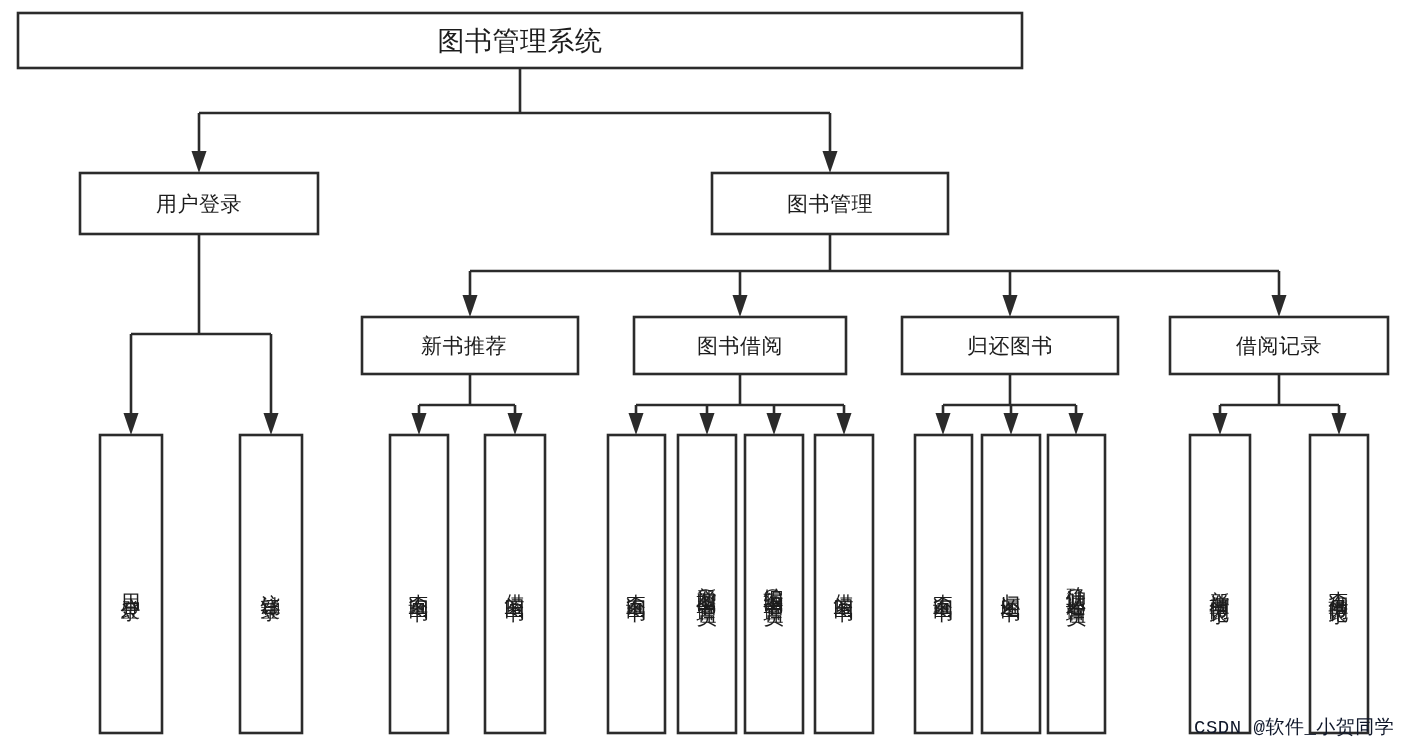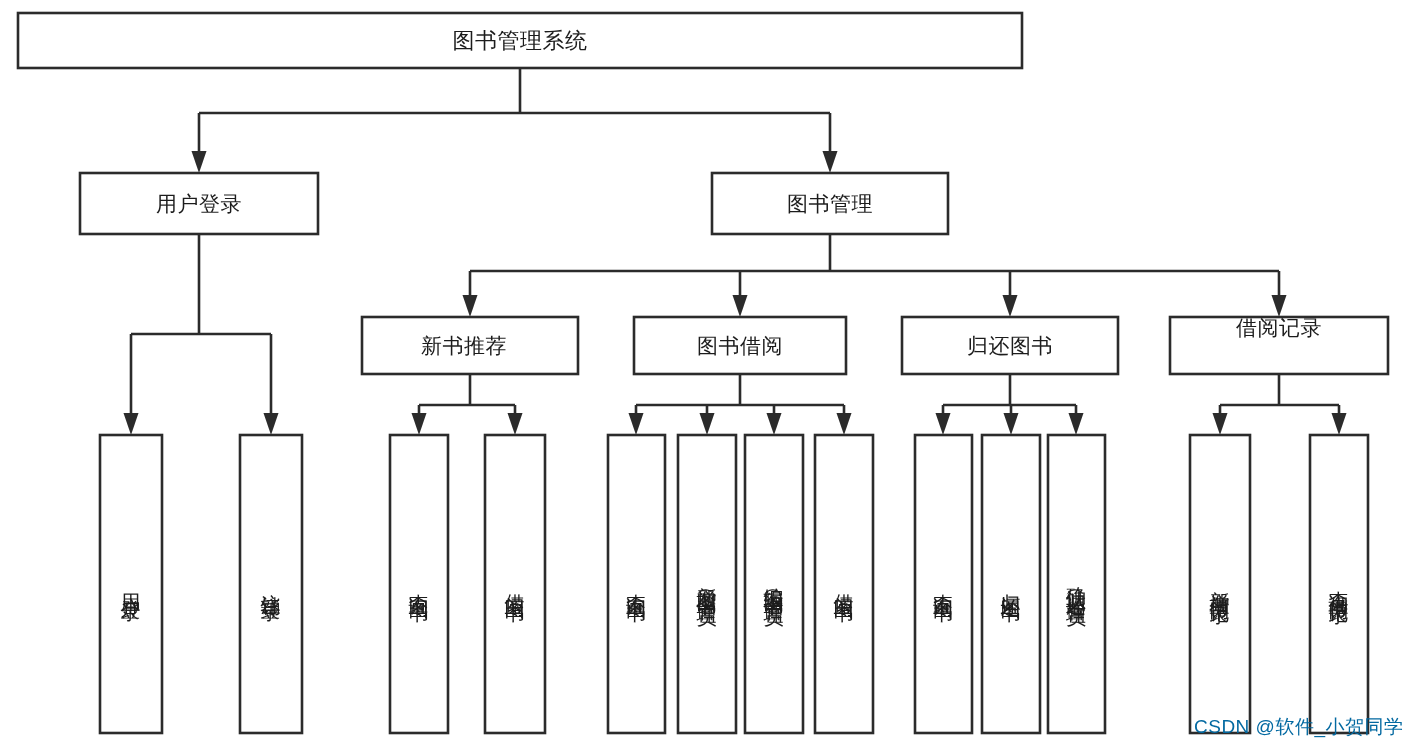--- a/index.html
+++ b/index.html
@@ -58,27 +58,27 @@
   }
   .node-label.vertical {
     writing-mode: vertical-rl;
     text-orientation: upright;
     font-size: 20px;
     letter-spacing: 3px;
     line-height: 1;
     white-space: nowrap;
   }
   .node-label.root {
-    font-size: 22px;
+    font-size: 27px;
   }
   .watermark {
     position: absolute;
-    color: #0369a1;
+    color: #0f172a;
     font-size: 19px;
-    font-family: Liberation Sans, sans-serif;
+    font-family: Liberation Mono, monospace;
     letter-spacing: 0.5px;
     white-space: nowrap;
     pointer-events: none;
   }
 </style>
 </head>
 <body>
 
 <div id="diagram-root">
   <svg class="diagram-canvas" viewBox="0 0 1405 747">
@@ -173,21 +173,21 @@
         <rect x="1310" y="435" width="58" height="298" class="node-box"></rect>
       </g>
   </svg>
   <div id="label-layer">
       <div class="node-label horizontal root" style="left: 18px; top: 13px; width: 1004px; height: 55px;">图书管理系统</div>
       <div class="node-label horizontal" style="left: 80px; top: 173px; width: 238px; height: 61px;">用户登录</div>
       <div class="node-label horizontal" style="left: 712px; top: 173px; width: 236px; height: 61px; border-radius: 17px;">图书管理</div>
       <div class="node-label horizontal" style="left: 362px; top: 317px; width: 204px; height: 57px;">新书推荐</div>
       <div class="node-label horizontal" style="left: 634px; top: 317px; width: 212px; height: 57px;">图书借阅</div>
       <div class="node-label horizontal" style="left: 902px; top: 317px; width: 216px; height: 57px;">归还图书</div>
-      <div class="node-label horizontal" style="left: 1170px; top: 299px; width: 218px; height: 57px;">借阅记录</div>
+      <div class="node-label horizontal" style="left: 1170px; top: 317px; width: 218px; height: 57px;">借阅记录</div>
       <div class="node-label vertical" style="left: 100px; top: 435px; width: 62px; height: 298px;">用户登录</div>
       <div class="node-label vertical" style="left: 240px; top: 435px; width: 62px; height: 298px;">注销登录</div>
       <div class="node-label vertical" style="left: 390px; top: 435px; width: 58px; height: 298px;">查询图书</div>
       <div class="node-label vertical" style="left: 485px; top: 435px; width: 60px; height: 298px;">借阅图书</div>
       <div class="node-label vertical" style="left: 608px; top: 435px; width: 57px; height: 298px;">查询图书</div>
       <div class="node-label vertical" style="left: 678px; top: 435px; width: 58px; height: 298px;">新增图书（管理员）</div>
       <div class="node-label vertical" style="left: 745px; top: 435px; width: 58px; height: 298px;">编辑图书（管理员）</div>
       <div class="node-label vertical" style="left: 815px; top: 435px; width: 58px; height: 298px;">借阅图书</div>
       <div class="node-label vertical" style="left: 915px; top: 435px; width: 57px; height: 298px;">查询图书</div>
       <div class="node-label vertical" style="left: 982px; top: 435px; width: 58px; height: 298px;">归还图书</div>

